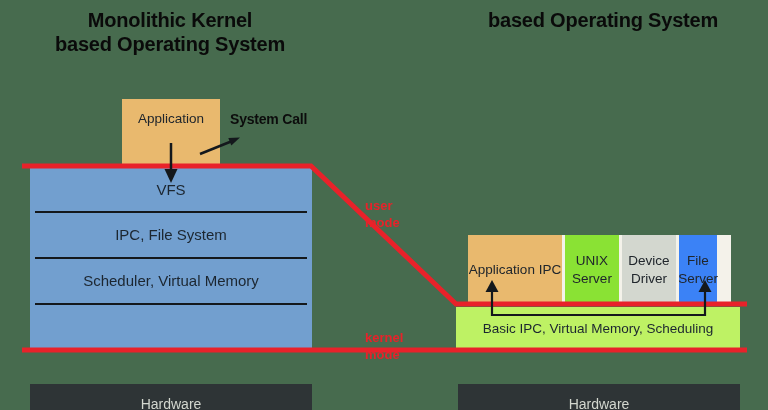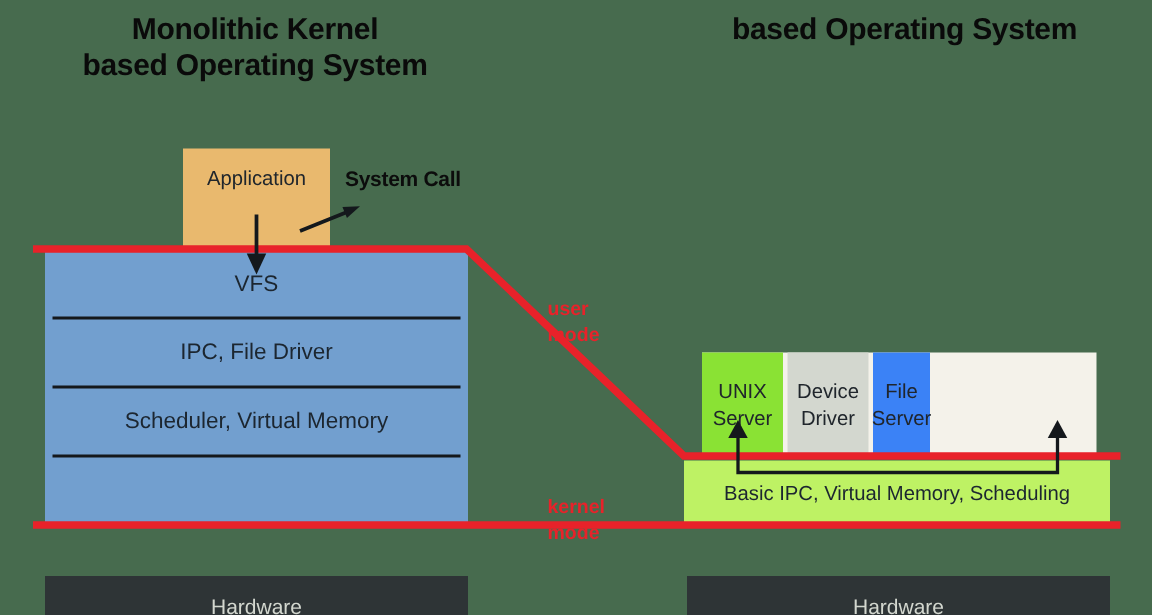--- a/index.html
+++ b/index.html
@@ -99,35 +99,36 @@
     <div>based Operating System</div>
   </div>
 
   <div class="box app-box">
     <span>Application</span>
   </div>
   <div class="syscall-label">System Call</div>
 
   <div class="box kernel-box">
     <div class="kernel-row r1">VFS</div>
-    <div class="kernel-row r2">IPC, File Driver</div>
+    <div class="kernel-row r2">IPC, File System</div>
     <div class="kernel-row r3">Scheduler, Virtual Memory</div>
   </div>
   <div class="kernel-divider" style="top:211px"></div>
   <div class="kernel-divider" style="top:257px"></div>
   <div class="kernel-divider" style="top:303px"></div>
 
   <div class="hw-box hw-left">
     <span>Hardware</span>
   </div>
   <div class="hw-box hw-right">
     <span>Hardware</span>
   </div>
 
   <div class="servers-row">
+    <div class="server-box c-orange">Application IPC</div>
     <div class="server-box c-green">UNIX Server</div>
     <div class="server-box c-gray">Device Driver</div>
     <div class="server-box c-blue">File Server</div>
   </div>
 
   <div class="box microkernel-box">Basic IPC, Virtual Memory, Scheduling</div>
 
   <div class="mode-label user-mode">
     <div>user</div>
     <div>mode</div>

